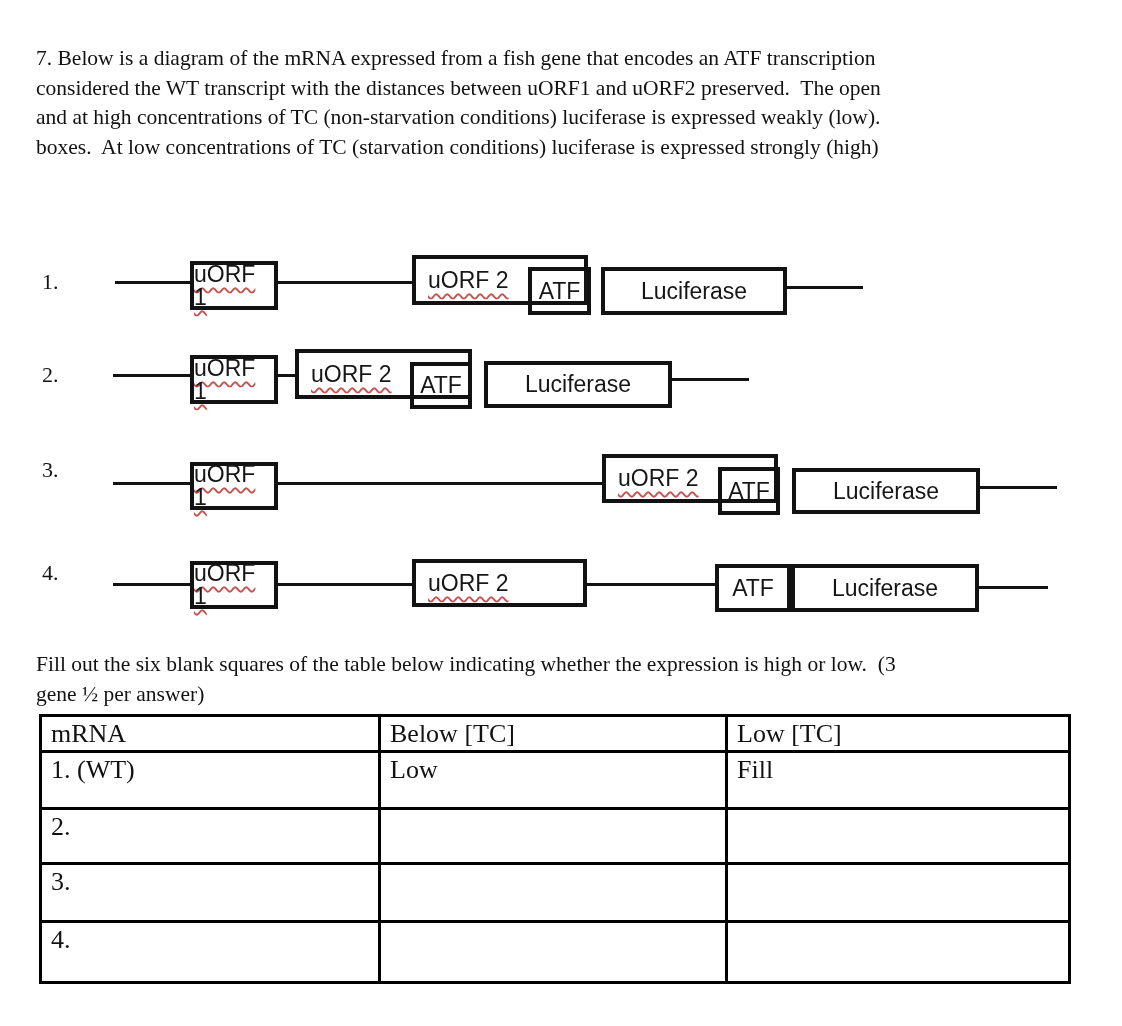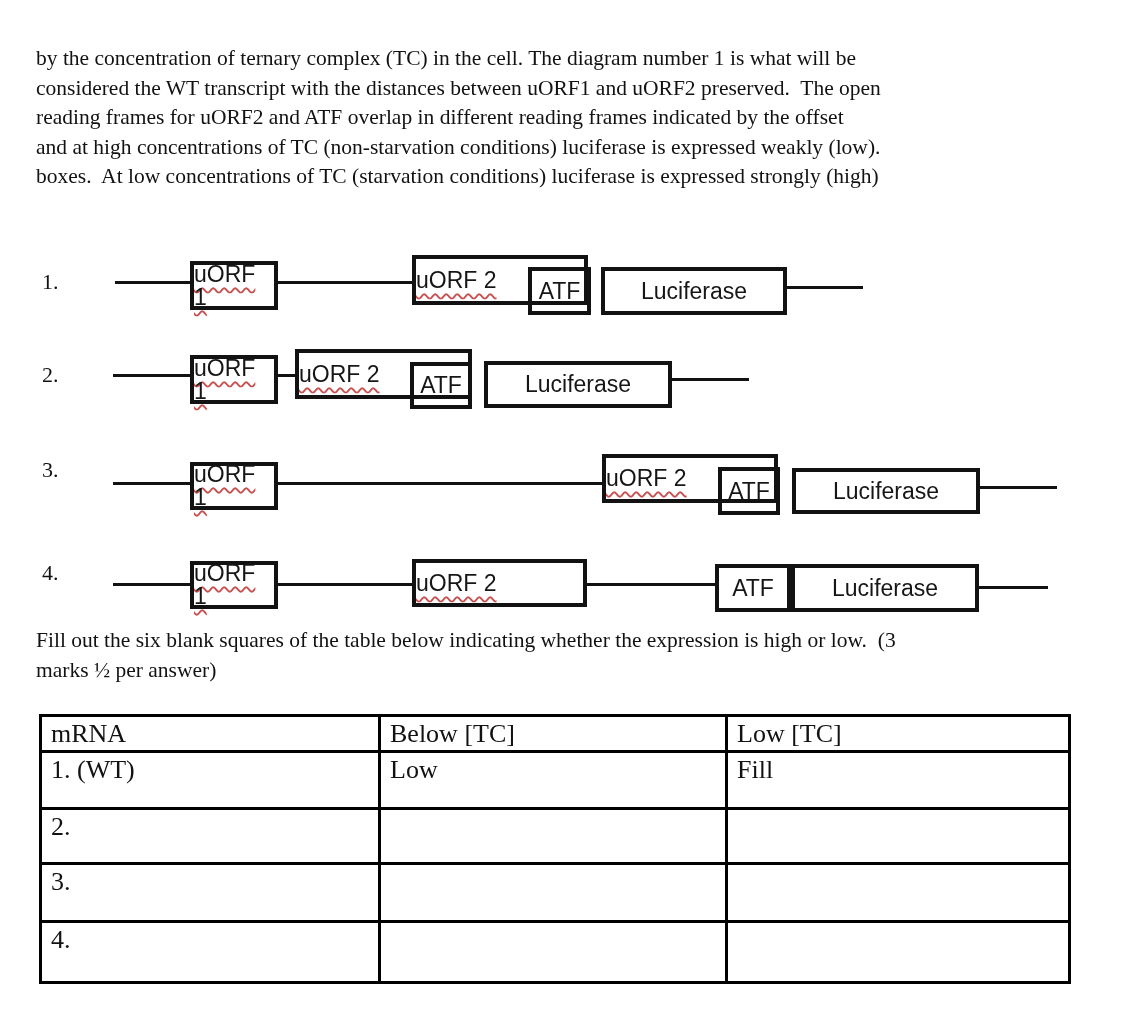--- a/index.html
+++ b/index.html
@@ -29,21 +29,21 @@
     border:4px solid var(--ink);
     background:transparent;
     display:flex;
     align-items:center;
     justify-content:center;
     font-family:"Liberation Sans", sans-serif;
     font-size:23px;
     line-height:23px;
     color:#161616;
   }
-  .gbox.leftalign{justify-content:flex-start;padding-left:0;}
+  .gbox.leftalign{justify-content:flex-start;padding-left:12px;}
   .sq{
     text-decoration-line:underline;
     text-decoration-style:wavy;
     text-decoration-color:var(--squiggle);
     text-decoration-thickness:2px;
     text-underline-offset:5px;
   }
   
   .qtable{
     position:absolute;
@@ -61,23 +61,22 @@
     font-weight:normal;
     padding:2px 4px 0 9px;
   }
 </style>
 </head>
 <body>
 
 <div class="page">
 
   <div class="textblock" style="top:44px;">
-    <div class="tline">by the concentration of ternary complex (TC) in the cell. The diagram number 1 is what will be</div>
+    <div class="tline">7. Below is a diagram of the mRNA expressed from a fish gene that encodes an ATF transcription</div>
     <div class="tline">considered the WT transcript with the distances between uORF1 and uORF2 preserved.  The open</div>
-    <div class="tline">reading frames for uORF2 and ATF overlap in different reading frames indicated by the offset</div>
     <div class="tline">and at high concentrations of TC (non-starvation conditions) luciferase is expressed weakly (low).</div>
     <div class="tline">boxes.  At low concentrations of TC (starvation conditions) luciferase is expressed strongly (high)</div>
   </div>
 
   <div>
     <div class="dnum" style="left:42px;top:270px;">1.</div>
     <div class="mline" style="left:115px;top:281px;width:77px;"></div>
     <div class="mline" style="left:276px;top:281px;width:138px;"></div>
     <div class="mline" style="left:784px;top:286px;width:79px;"></div>
     <div class="gbox" style="left:190px;top:261px;width:88px;height:49px;">
@@ -145,23 +144,23 @@
         <span class="sq">uORF 2</span>
       </div>
     <div class="gbox" style="left:715px;top:564px;width:76px;height:48px;">
         <span>ATF</span>
       </div>
     <div class="gbox" style="left:791px;top:564px;width:188px;height:48px;">
         <span>Luciferase</span>
       </div>
   </div>
 
-  <div class="textblock" style="top:626px;">
+  <div class="textblock" style="top:650px;">
     <div class="tline">Fill out the six blank squares of the table below indicating whether the expression is high or low.  (3</div>
-    <div class="tline">marks ½ per answer)</div>
+    <div class="tline">gene ½ per answer)</div>
   </div>
 
   <table class="qtable">
     <colgroup>
         <col style="width:339px">
         <col style="width:347px">
         <col style="width:343px">
       </colgroup>
     <tbody>
         <tr style="height:36px;">

